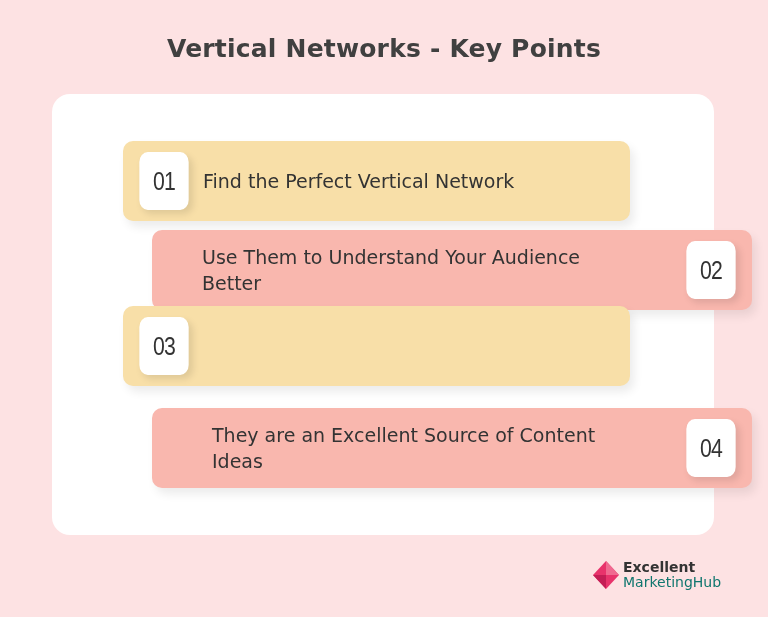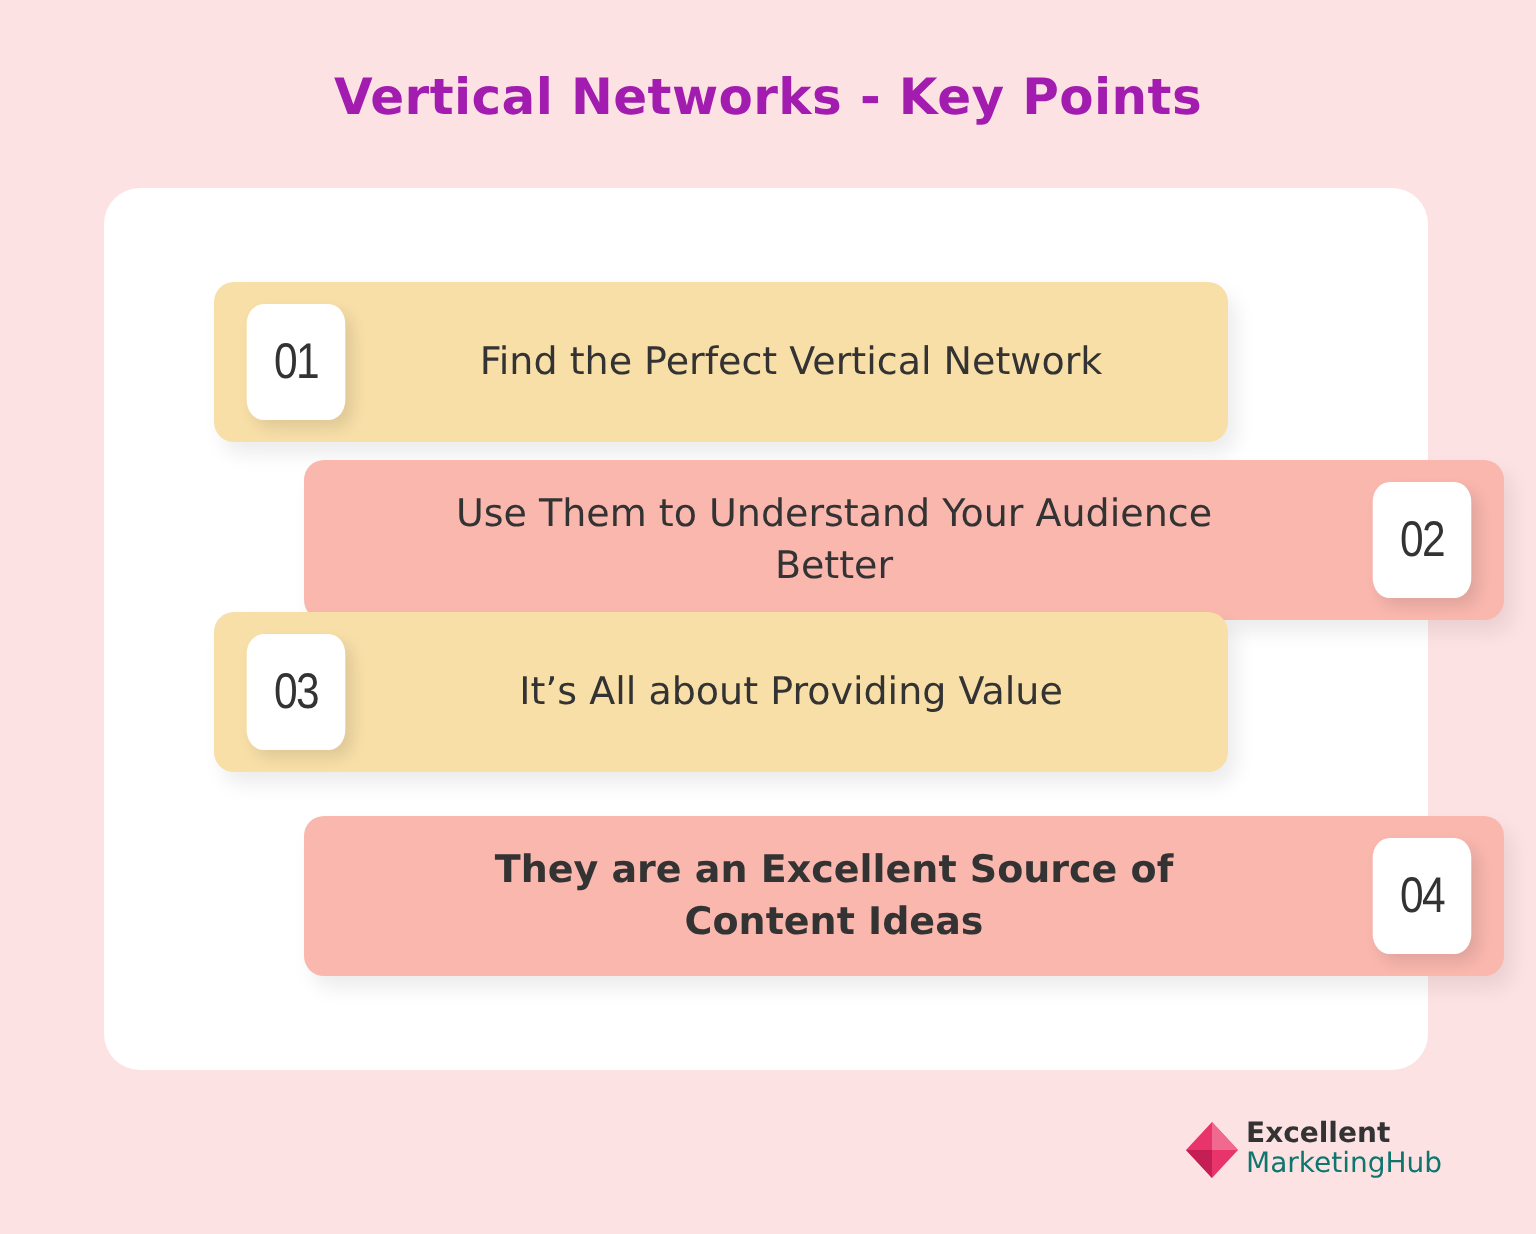--- a/index.html
+++ b/index.html
@@ -6,50 +6,50 @@
     html, body {
       width: 768px; height: 617px;
       background: #fde2e3;
       font-family: "DejaVu Sans", sans-serif;
       overflow: hidden;
     }
     .page { position: relative; width: 768px; height: 617px; }
     .title {
       position: absolute; left: 0; top: 34px; width: 768px;
       text-align: center; font-size: 25px; font-weight: bold;
-      color: #a21caf; letter-spacing: 0.2px;
+      color: #404040; letter-spacing: 0.2px;
     }
     .card {
       position: absolute; left: 52px; top: 94px;
       width: 662px; height: 441px;
       background: #ffffff; border-radius: 18px;
     }
     .row {
       position: absolute; height: 80px; border-radius: 10px;
       box-shadow: 4px 6px 10px rgba(0,0,0,0.08);
       display: flex; align-items: center;
     }
-    .row.yellow { background: #f8dfa8; }
+    .row.yellow { background: #f8dfa8; margin-left: 16px; }
     .row.pink { background: #f9b7ae; }
     .row.left { left: 107px; width: 507px; }
     .row.right { left: 152px; width: 600px; }
     .num {
       position: absolute; width: 58px; height: 58px; top: 11px;
       background: #ffffff; border-radius: 10px;
       box-shadow: 4px 4px 8px rgba(0,0,0,0.10);
       display: flex; align-items: center; justify-content: center;
       font-family: "Liberation Sans Narrow", "Liberation Sans", sans-serif;
       font-size: 25px; color: #333333; letter-spacing: -1px;
       transform: scaleX(0.85);
     }
     .row.left .num { left: 12px; }
     .row.right .num { right: 12px; }
     .label {
       position: absolute; font-size: 19px; color: #333333;
-      text-align: center; line-height: 26px;
+      line-height: 26px;
     }
     .row.left .label { left: 80px; right: 10px; }
     .row.right .label { left: 10px; right: 80px; }
     .logo {
       position: absolute; left: 591px; top: 559px;
       display: flex; align-items: center;
     }
     .logo-icon { width: 30px; height: 32px; position: relative; }
     .logo-text { margin-left: 2px; line-height: 15px; }
     .logo-line1 { font-size: 14px; font-weight: bold; color: #333333; }
@@ -68,25 +68,24 @@
     <div class="label">Find the Perfect Vertical Network</div>
   </div>
 
   <div class="row pink right" style="top:230px;">
     <div class="label" style="padding:0 40px;">Use Them to Understand Your Audience Better</div>
     <div class="num">02</div>
   </div>
 
   <div class="row yellow left" style="top:306px;">
     <div class="num">03</div>
-    <div class="label">It’s All about Providing Value</div>
   </div>
 
   <div class="row pink right" style="top:408px;">
-    <div class="label" style="padding:0 50px;font-weight:bold;">They are an Excellent Source of Content Ideas</div>
+    <div class="label" style="padding:0 50px;">They are an Excellent Source of Content Ideas</div>
     <div class="num">04</div>
   </div>
 
   <div class="logo">
     <div class="logo-icon">
       <svg width="30" height="32" viewBox="0 0 30 32">
         <polygon points="15,2 28,16 15,30 2,16" fill="#e8336b"></polygon>
         <polygon points="15,2 28,16 15,16" fill="#f06a90"></polygon>
         <polygon points="2,16 15,16 15,30" fill="#c41e55"></polygon>
       </svg>

